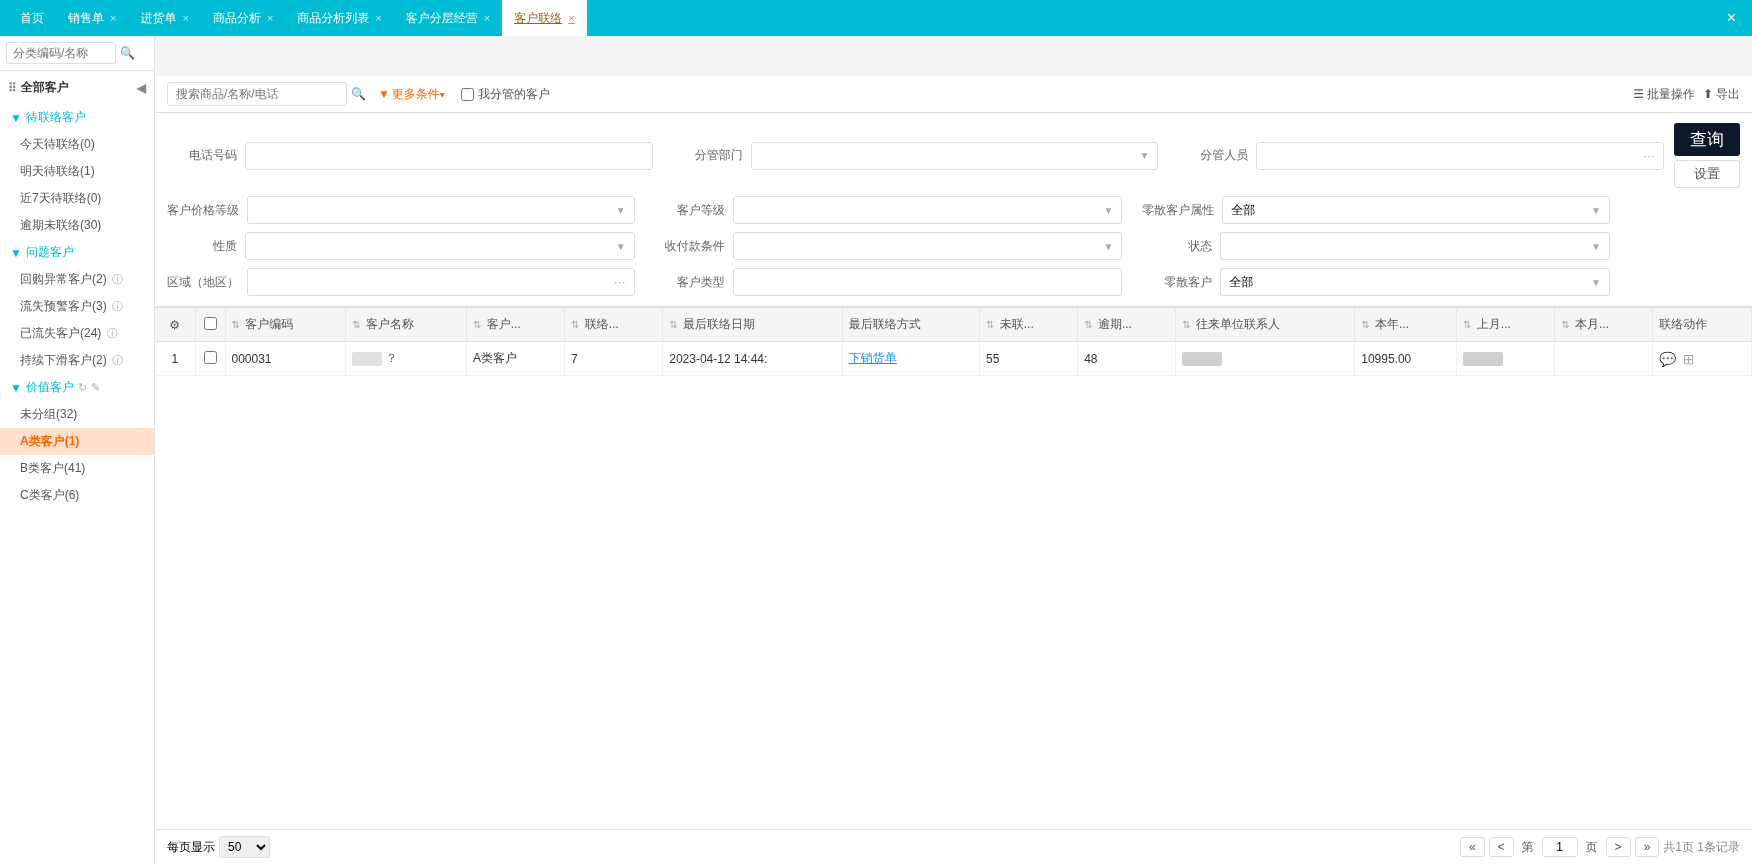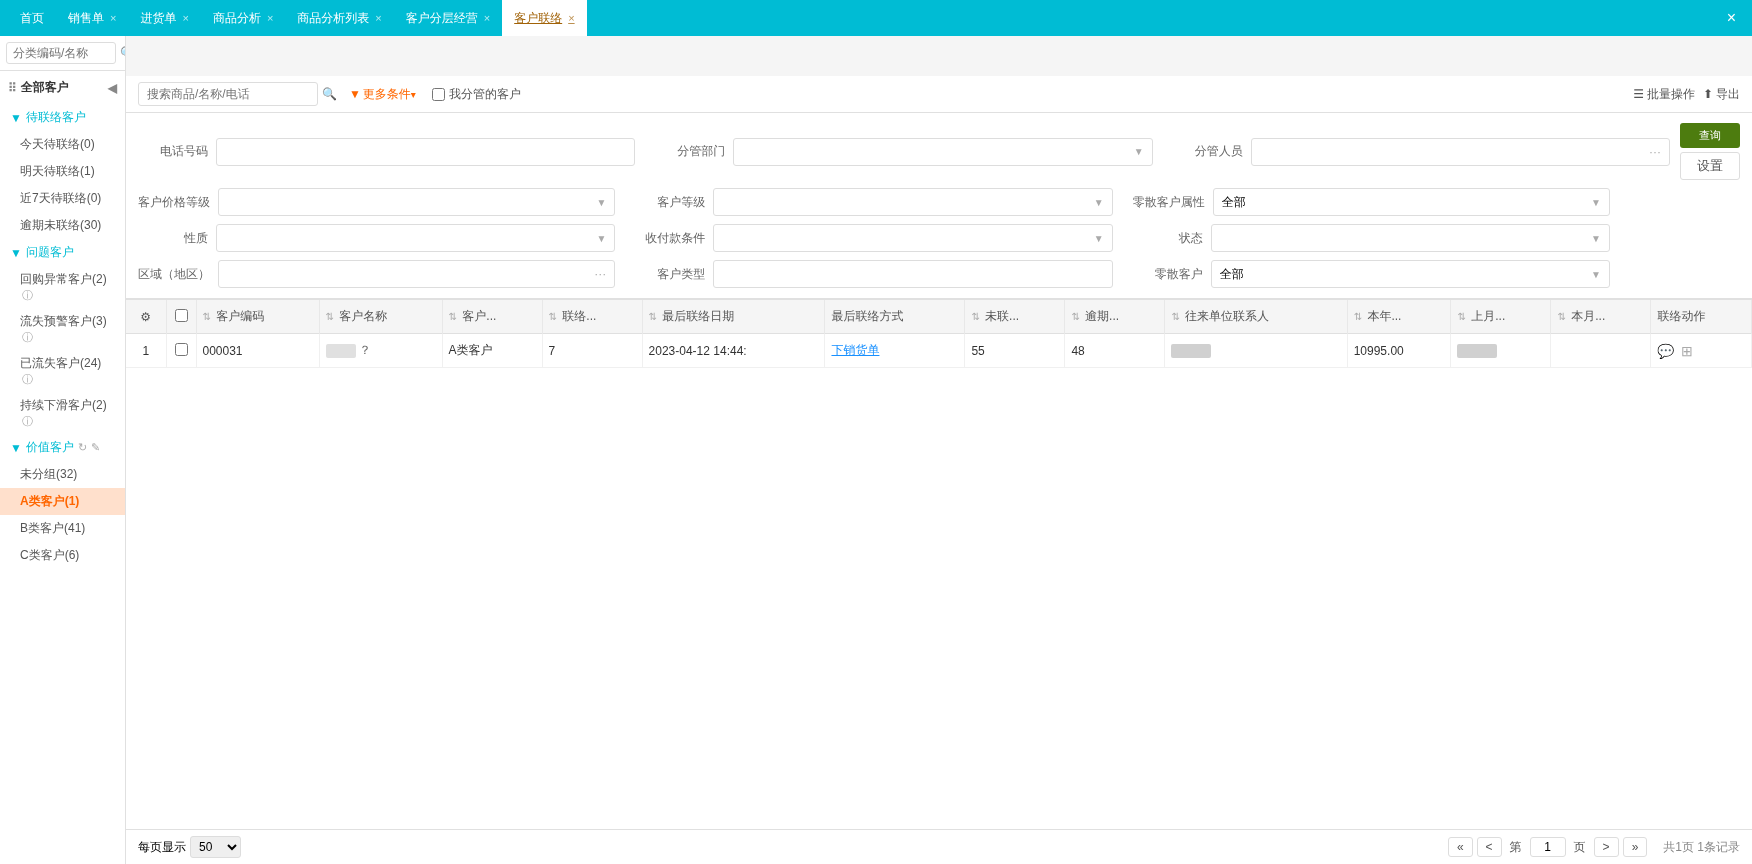--- a/index.html
+++ b/index.html
@@ -39,21 +39,21 @@
     }
 
     
     .main-layout {
       display: flex;
       height: calc(864px - 36px);
     }
 
     
     .sidebar {
-      width: 126px;
+      width: 155px;
       background: white;
       border-right: 1px solid #e0e0e0;
       display: flex;
       flex-direction: column;
       overflow-y: auto;
       flex-shrink: 0;
     }
     .sidebar-search {
       padding: 6px;
       border-bottom: 1px solid #e0e0e0;
@@ -239,27 +239,27 @@
       cursor: pointer;
     }
     .filter-select-ellipsis .ellipsis { color: #aaa; }
     .filter-actions {
       display: flex;
       flex-direction: column;
       margin-left: 10px;
       gap: 4px;
     }
     .btn-query {
-      background: #4d7c0f;
+      background: #0f172a;
       color: white;
       border: none;
       border-radius: 3px;
       padding: 5px 16px;
       cursor: pointer;
-      font-size: 11px;
+      font-size: 17px;
       white-space: nowrap;
     }
     .btn-settings {
       background: white;
       color: #555;
       border: 1px solid #ddd;
       border-radius: 3px;
       padding: 4px 16px;
       cursor: pointer;
       font-size: 13px;
@@ -715,18 +715,18 @@
         </select>
       </div>
       <div class="page-nav">
         <button class="page-btn">«</button>
         <button class="page-btn">&lt;</button>
         <span style="margin:0 4px; color:#555;">第</span>
         <input class="page-input" type="text" value="1" style="">
         <span style="margin:0 4px; color:#555;">页</span>
         <button class="page-btn">&gt;</button>
         <button class="page-btn">»</button>
-        <span class="total-records" style="margin-left:12px;">共1页 1条记录</span>
+        <span class="total-records" style="">共1页 1条记录</span>
       </div>
     </div>
 
   </div>
 </div>
 
 </body></html>

